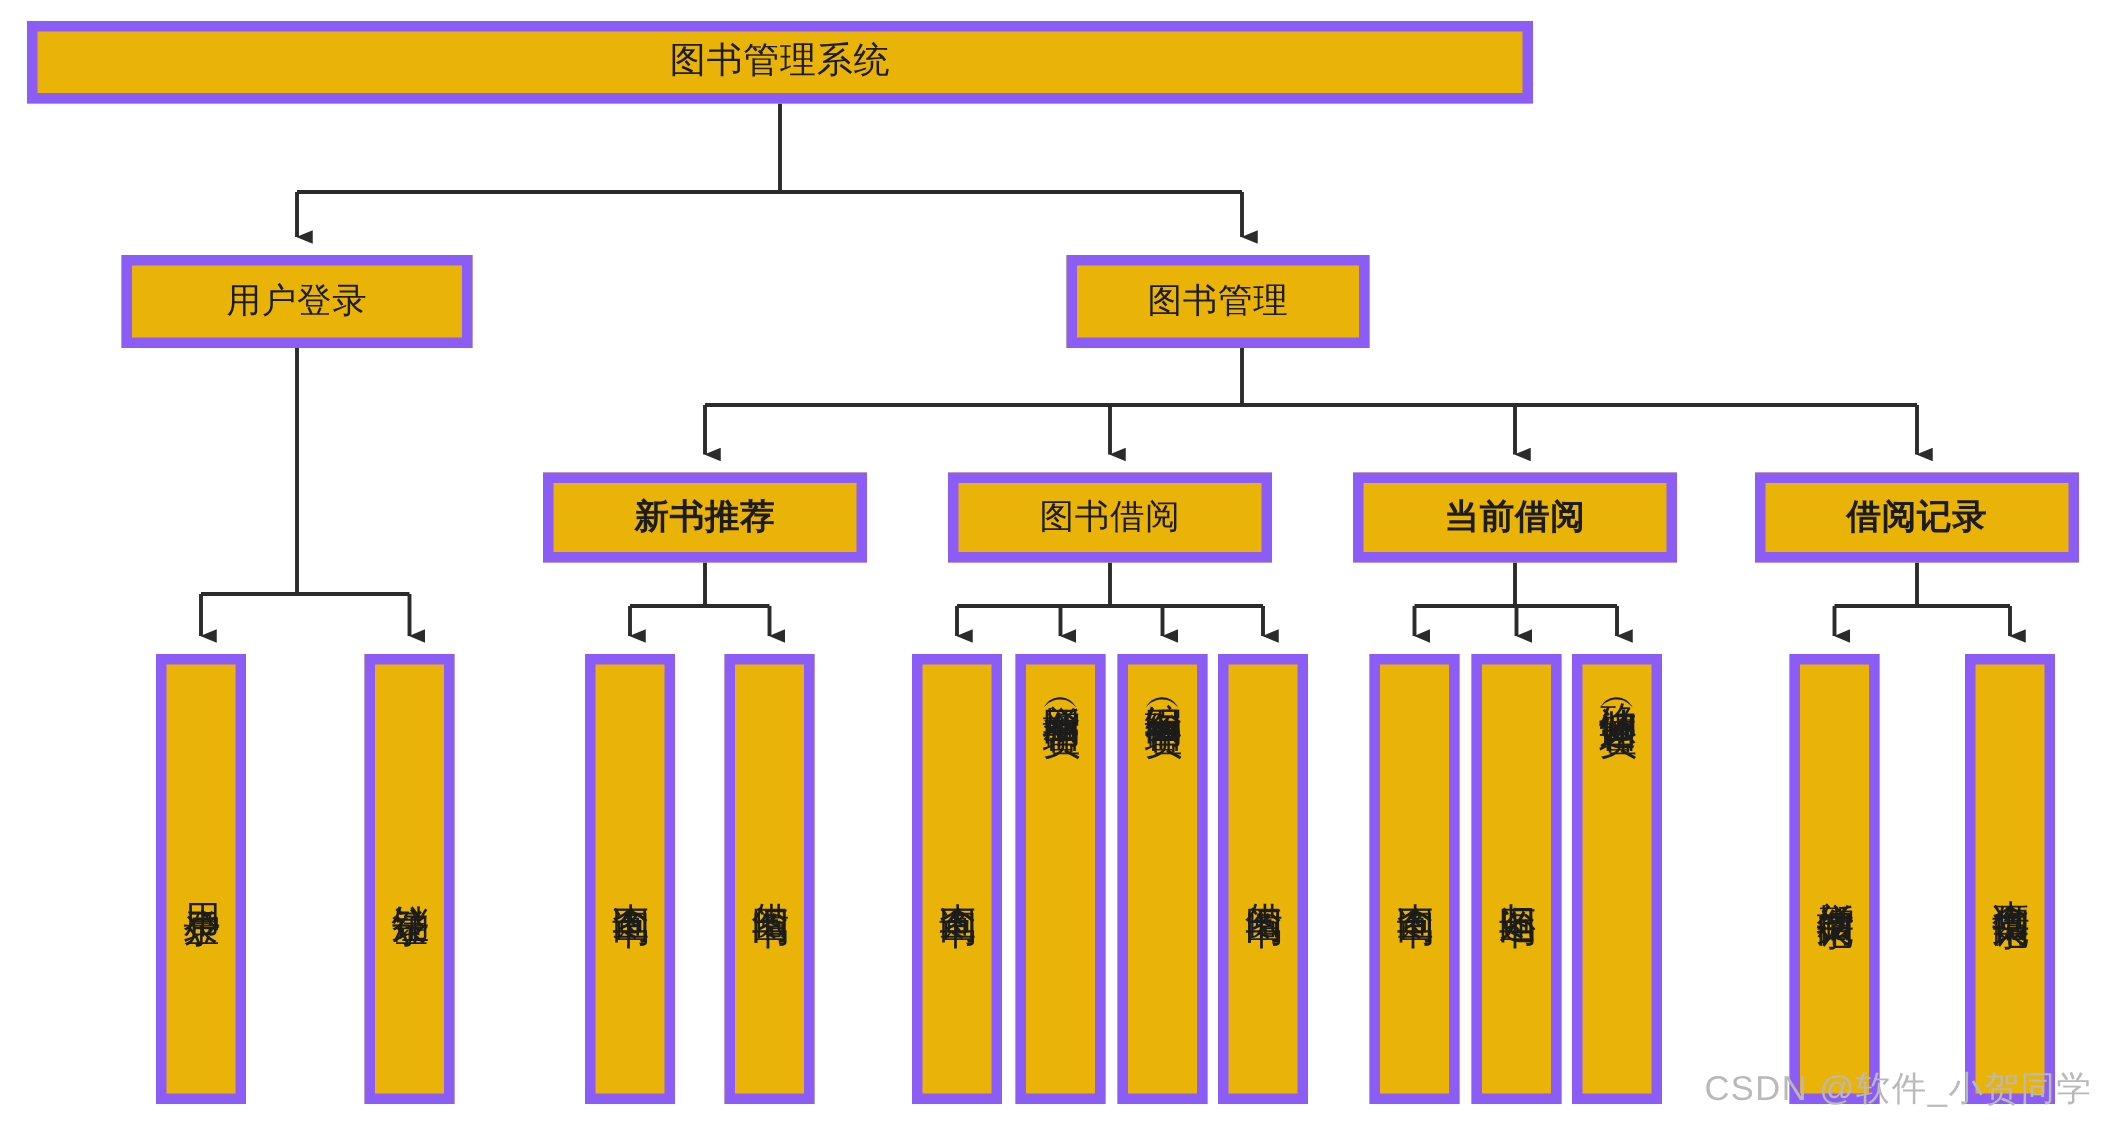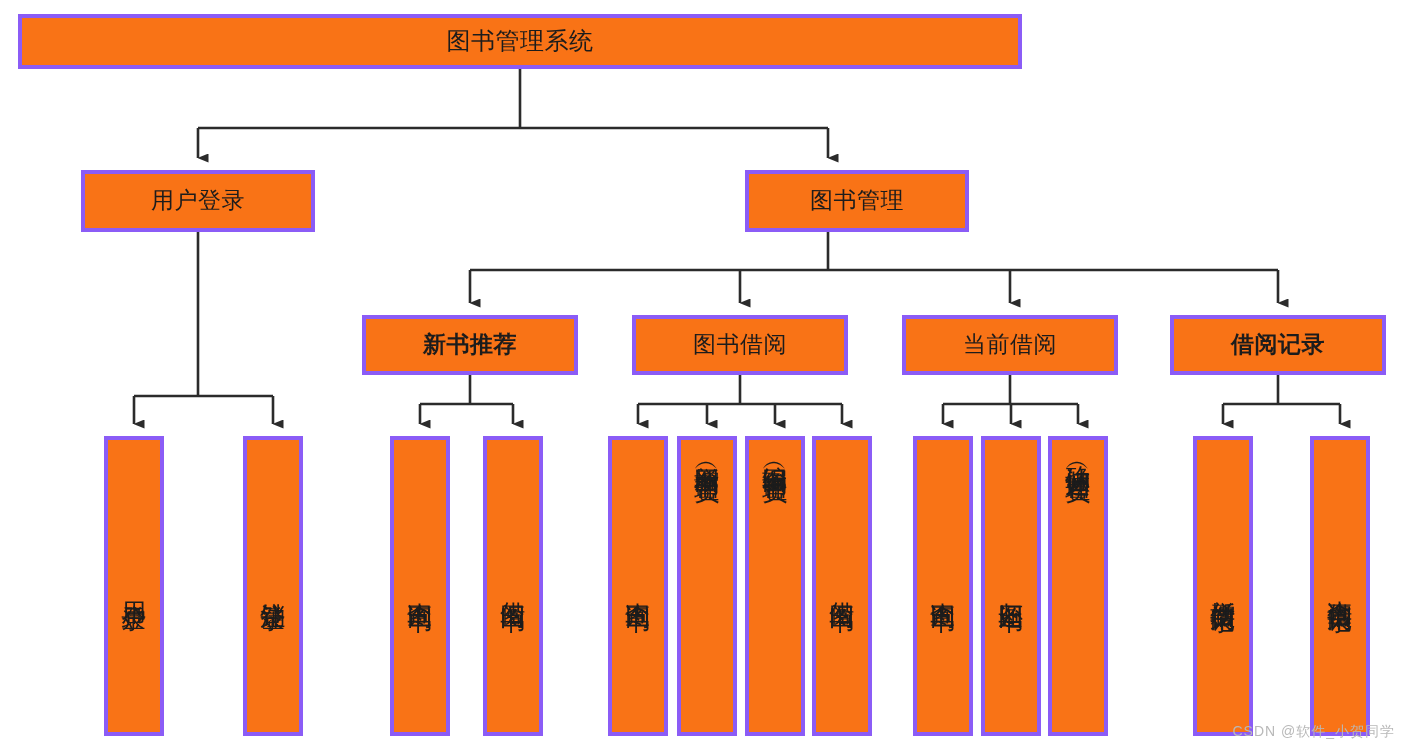--- a/index.html
+++ b/index.html
@@ -13,22 +13,22 @@
   #canvas {
     position: relative;
     width: 1405px;
     height: 747px;
     background: #ffffff;
     overflow: hidden;
   }
   .node {
     position: absolute;
     box-sizing: border-box;
-    border: 4px solid #8b5cf6;
-    background: #f97316;
+    border: 7px solid #8b5cf6;
+    background: #eab308;
     display: flex;
     align-items: center;
     justify-content: center;
     color: #1c1c1c;
   }
   .node .label {
     display: block;
     text-align: center;
     line-height: 1.12;
     letter-spacing: 0.5px;
@@ -63,21 +63,21 @@
     left: 0;
     top: 0;
     width: 1405px;
     height: 747px;
     pointer-events: none;
   }
   .watermark {
     position: absolute;
     right: 10px;
     bottom: 6px;
-    font-size: 14px;
+    font-size: 23px;
     color: #b9b9b9;
     letter-spacing: 1px;
     white-space: nowrap;
   }
 </style>
 </head>
 <body>
 
 <div id="canvas">
 
@@ -131,31 +131,31 @@
     </g>
   </svg>
 
   <div class="node h root" style="left:18px; top:14px; width:1004px; height:55px;">
     <span class="label">图书管理系统</span>
   </div>
 
   <div class="node h" style="left:81px; top:170px; width:234px; height:62px;">
     <span class="label">用户登录</span>
   </div>
-  <div class="node h" style="left:711px; top:170px; width:224px; height:62px;margin-left:34px;">
+  <div class="node h" style="left:711px; top:170px; width:202px; height:62px;">
     <span class="label">图书管理</span>
   </div>
 
   <div class="node h" style="left:362px; top:315px; width:216px; height:60px;font-weight:bold;">
     <span class="label">新书推荐</span>
   </div>
   <div class="node h" style="left:632px; top:315px; width:216px; height:60px;">
     <span class="label">图书借阅</span>
   </div>
-  <div class="node h" style="left:902px; top:315px; width:216px; height:60px;">
+  <div class="node h" style="left:902px; top:315px; width:216px; height:60px;font-weight:bold;">
     <span class="label">当前借阅</span>
   </div>
   <div class="node h" style="left:1170px; top:315px; width:216px; height:60px;font-weight:bold;">
     <span class="label">借阅记录</span>
   </div>
 
   <div class="node v mid" style="left:104px; top:436px; width:60px; height:300px;">
     <span class="label">用户登录</span>
   </div>
   <div class="node v mid" style="left:243px; top:436px; width:60px; height:300px;">

